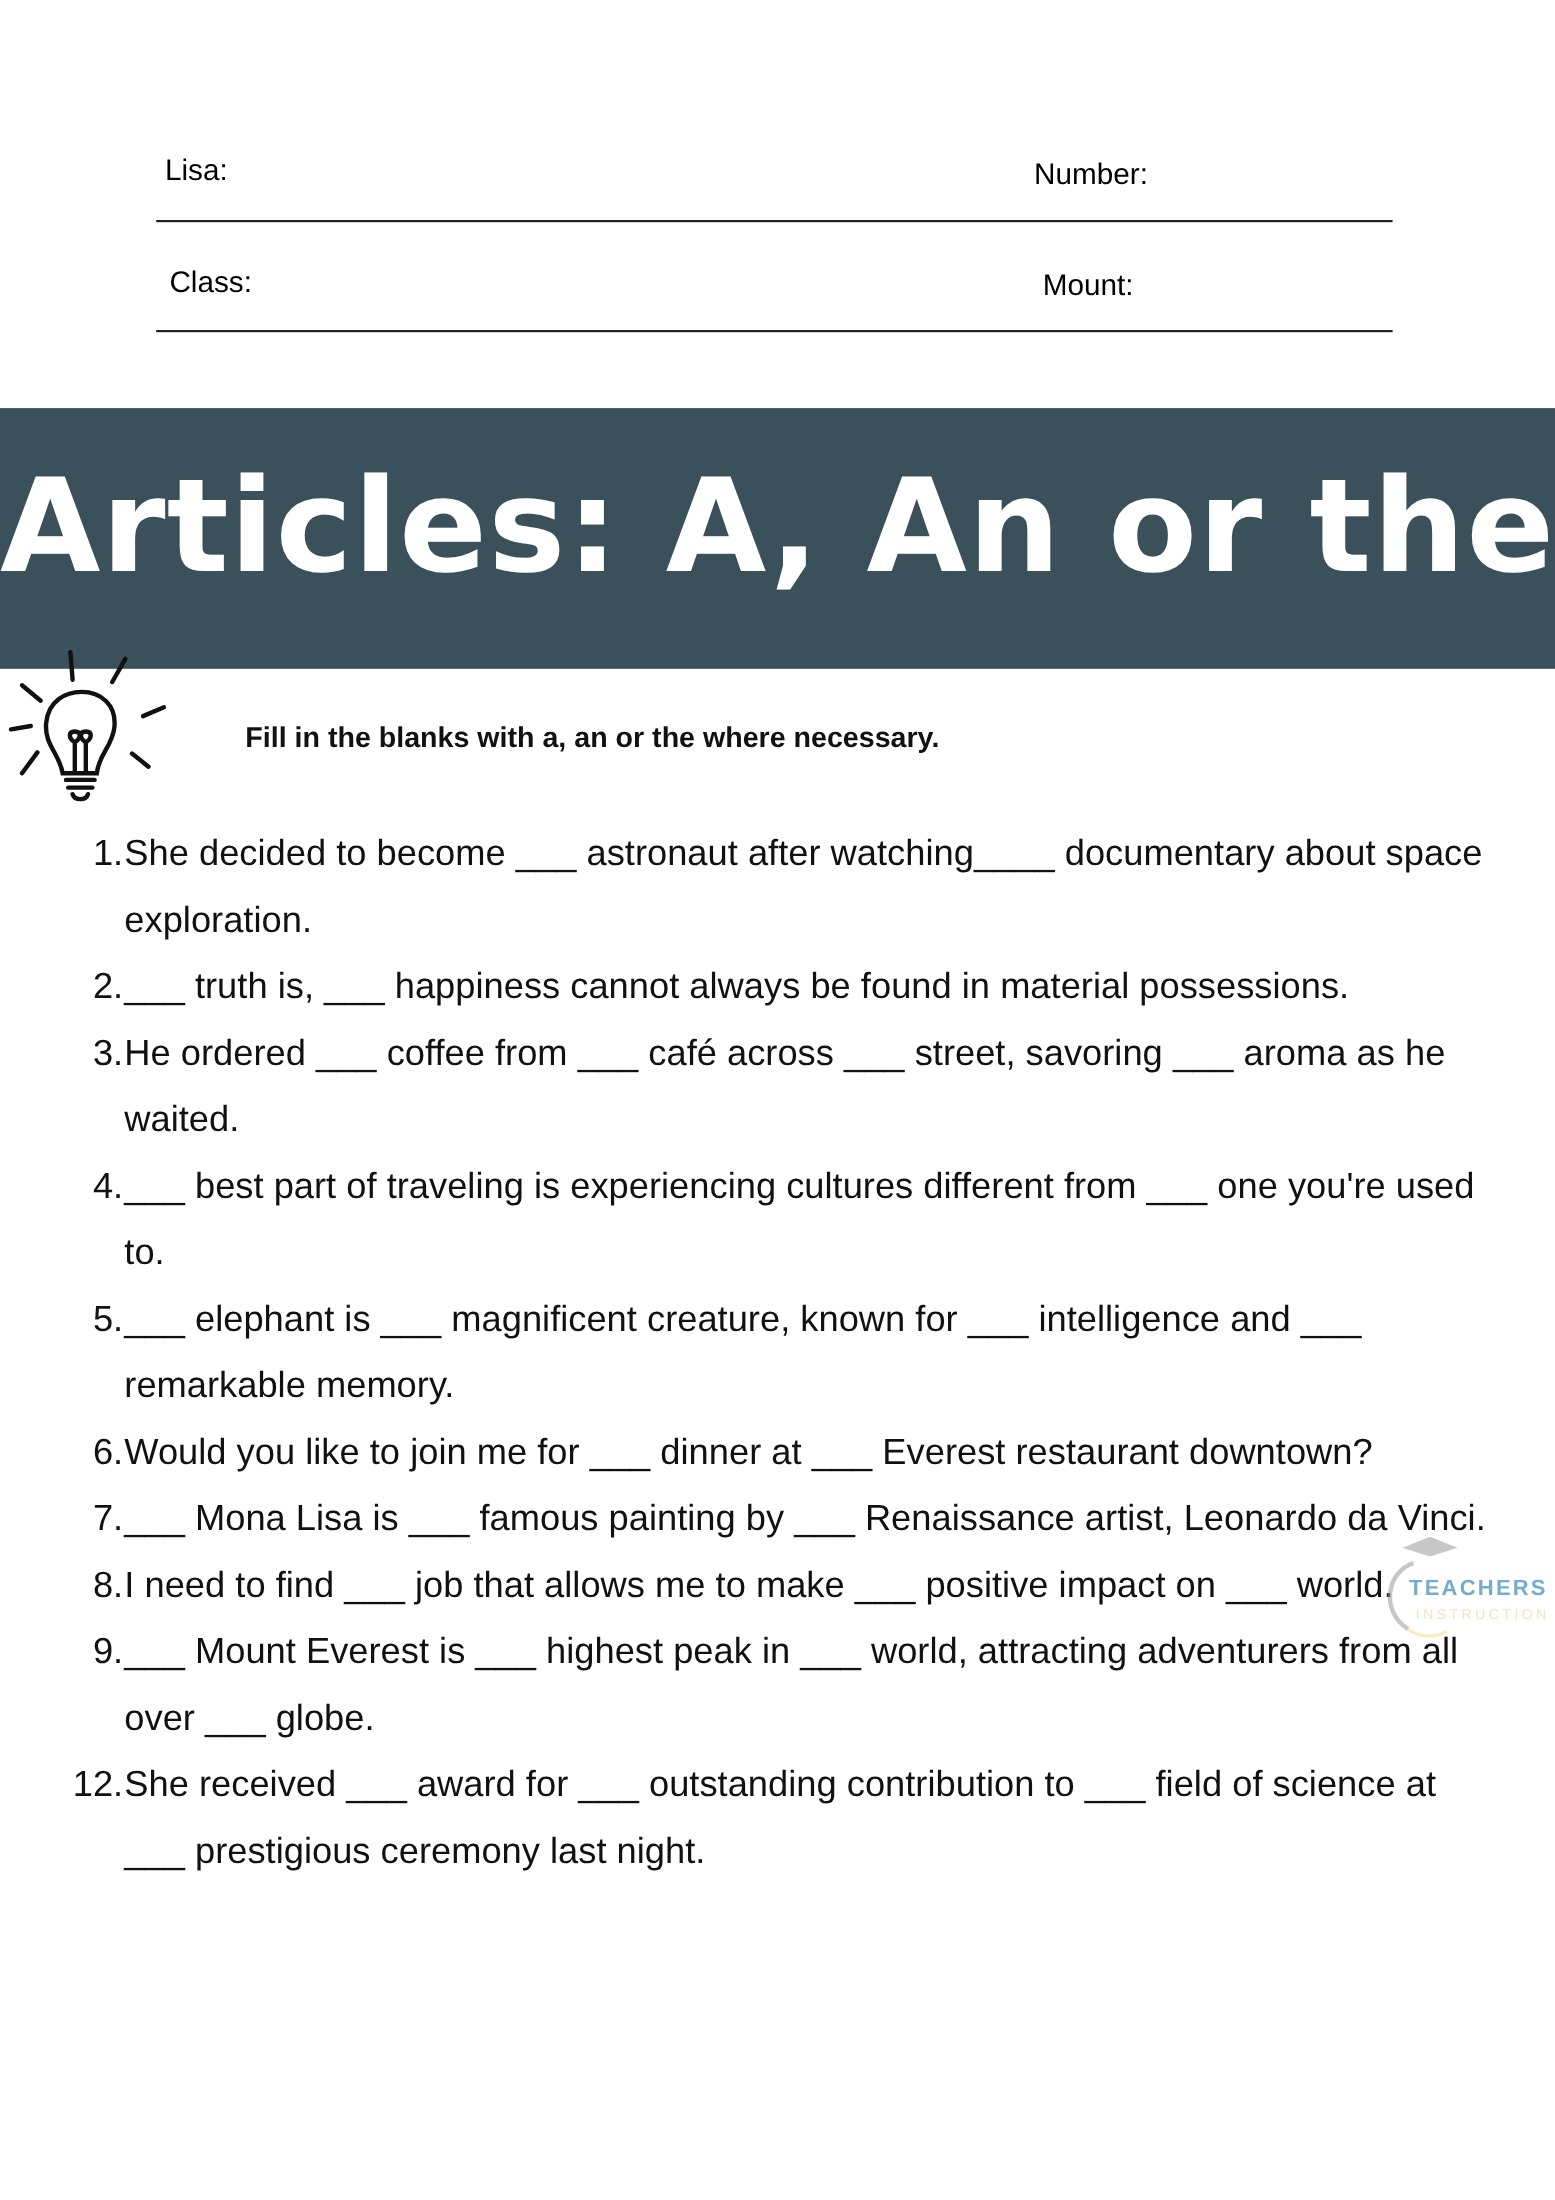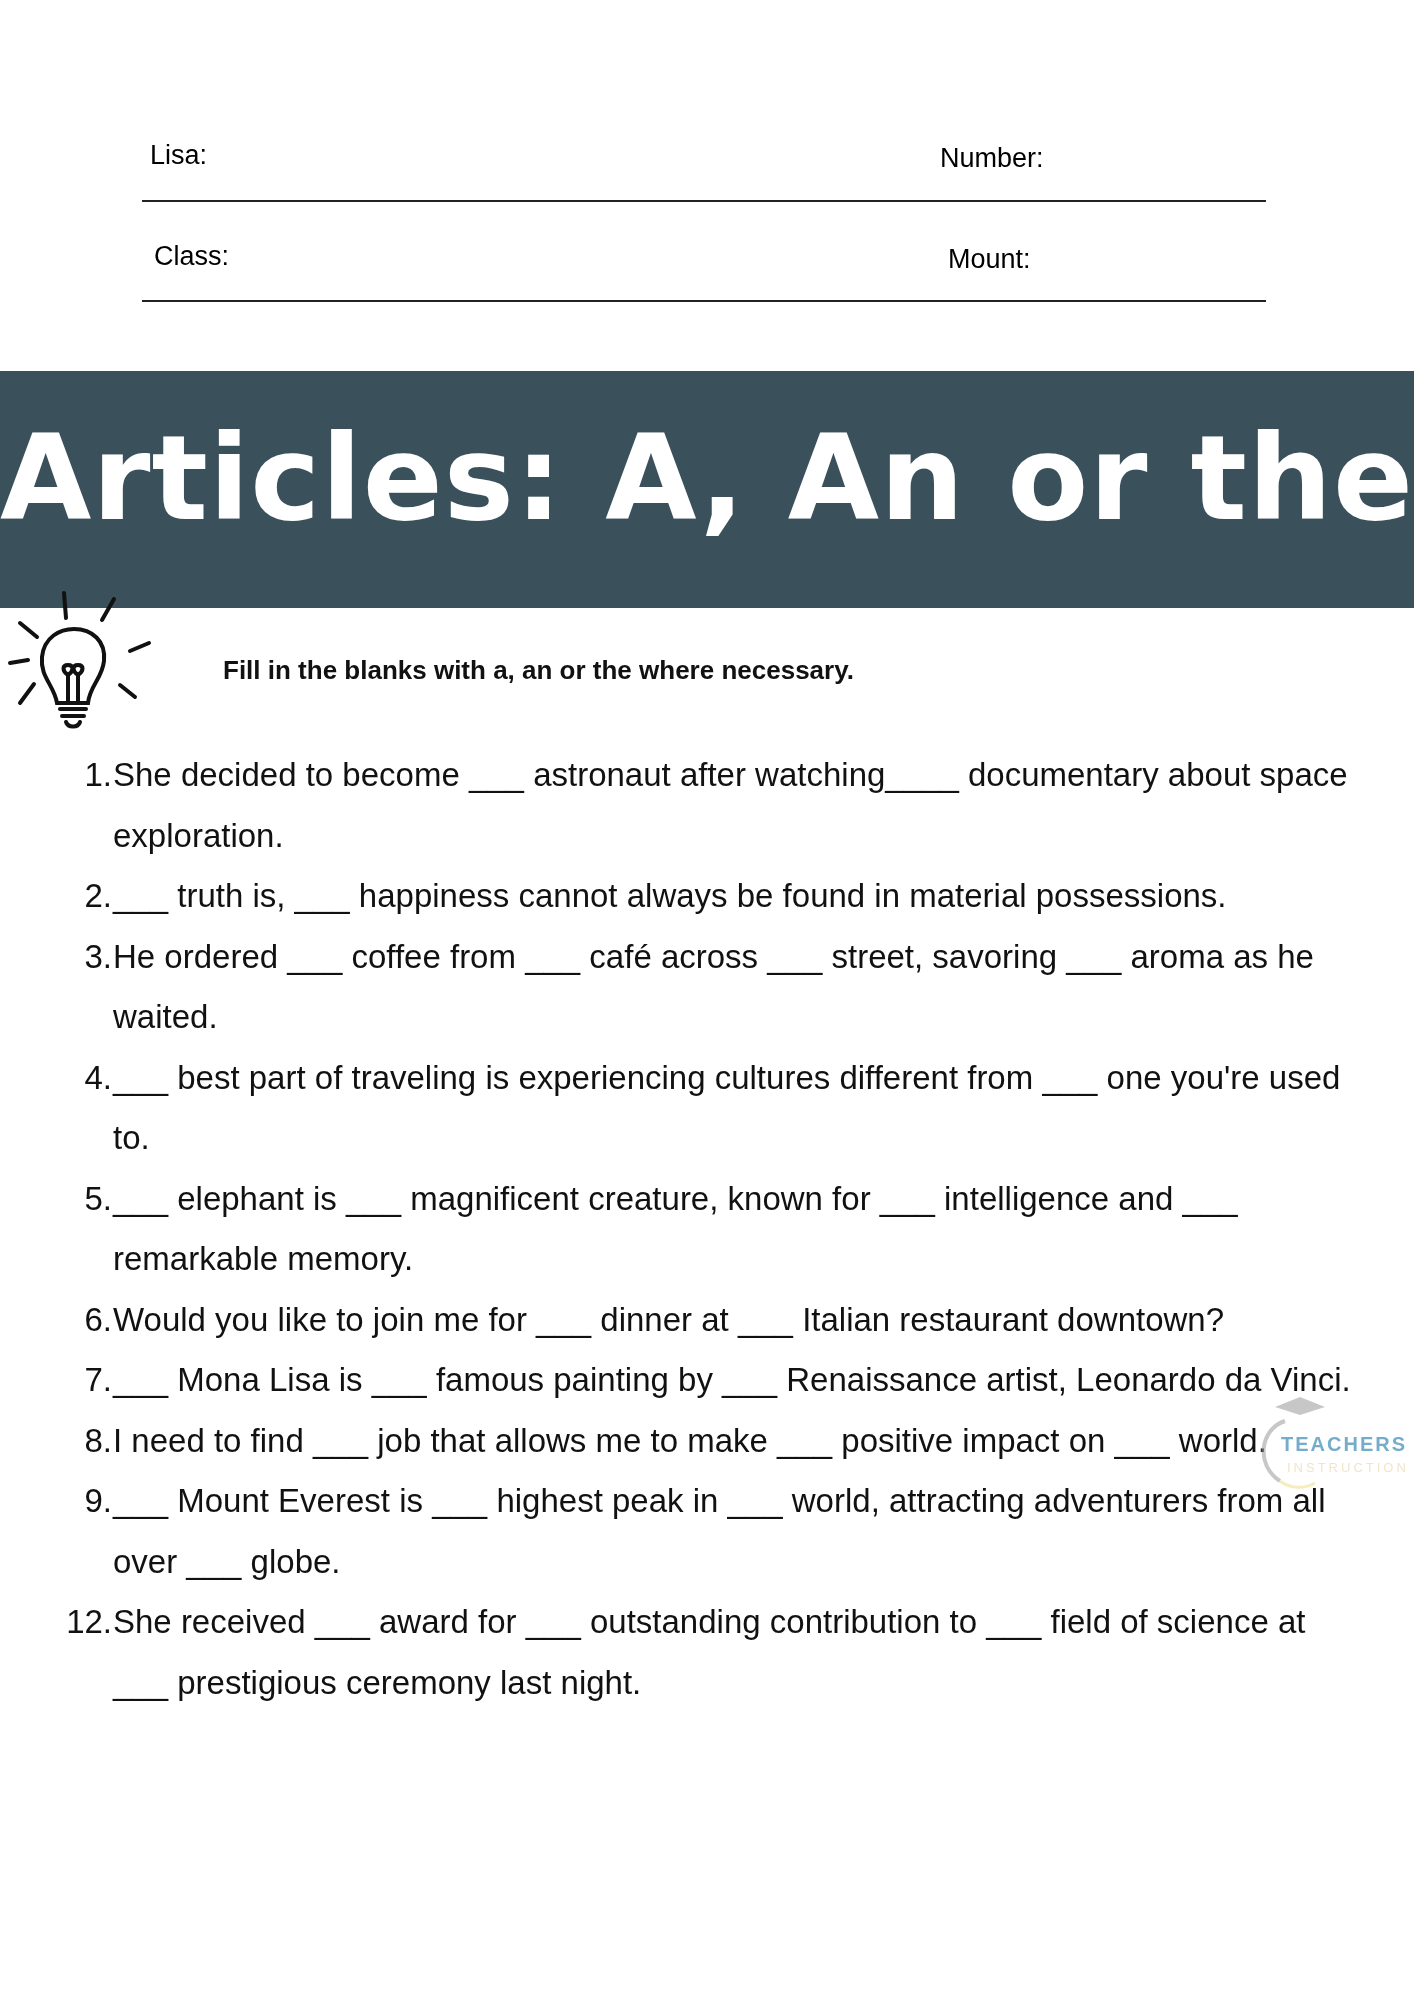--- a/index.html
+++ b/index.html
@@ -1,21 +1,21 @@
 <!DOCTYPE html>
 <html><head>
 <meta charset="utf-8">
 <style>
   html, body { margin:0; padding:0; }
   body { width:1414px; height:2000px; background:#ffffff; position:relative; overflow:hidden;
          font-family:"Liberation Sans", sans-serif; color:#111; }
   .hdr-label { position:absolute; font-size:27px; color:#000; }
   .hdr-line { position:absolute; left:142px; width:1124px; height:2px; background:#222; }
   .banner { position:absolute; left:0; top:371px; width:1414px; height:237px; background:#3a515b; }
-  .banner-title { position:absolute; left:0; width:100%; top:38px; text-align:left; color:#fff;
+  .banner-title { position:absolute; left:0; width:100%; top:38px; text-align:center; color:#fff;
                   font-family:"DejaVu Sans", sans-serif; font-weight:bold; font-size:118px; letter-spacing:1px; }
   .bulb { position:absolute; left:2px; top:585px; width:150px; height:145px; }
   .instruction { position:absolute; left:223px; top:655px; font-size:26px; font-weight:bold; color:#111; }
   .questions { position:absolute; left:60px; top:745px; width:1300px; margin:0; padding:0; list-style:none; }
   .q { position:relative; font-size:33px; line-height:60.5px; padding-left:53px; }
   .q-num { position:absolute; left:0; width:52px; text-align:right; }
   .watermark { position:absolute; left:1245px; top:1385px; width:170px; height:110px; opacity:0.55; }
   .wm-top { position:absolute; left:36px; top:48px; font-size:20px; font-weight:bold; color:#0369a1; letter-spacing:2px; }
   .wm-bot { position:absolute; left:42px; top:75px; font-size:13px; color:#e6cf9a; letter-spacing:3px; }
 </style>
@@ -49,21 +49,21 @@
 </svg>
 
 <div class="instruction">Fill in the blanks with a, an or the where necessary.</div>
 
 <ol class="questions">
   <li class="q"><span class="q-num">1.</span><span>She decided to become ___ astronaut after watching____ documentary about space exploration.</span></li>
   <li class="q"><span class="q-num">2.</span><span>___ truth is, ___ happiness cannot always be found in material possessions.</span></li>
   <li class="q"><span class="q-num">3.</span><span>He ordered ___ coffee from ___ café across ___ street, savoring ___ aroma as he waited.</span></li>
   <li class="q"><span class="q-num">4.</span><span>___ best part of traveling is experiencing cultures different from ___ one you're used to.</span></li>
   <li class="q"><span class="q-num">5.</span><span>___ elephant is ___ magnificent creature, known for ___ intelligence and ___ remarkable memory.</span></li>
-  <li class="q"><span class="q-num">6.</span><span>Would you like to join me for ___ dinner at ___ Italian restaurant downtown?</span></li>
+  <li class="q"><span class="q-num">6.</span><span>Would you like to join me for ___ dinner at ___ Everest restaurant downtown?</span></li>
   <li class="q"><span class="q-num">7.</span><span>___ Mona Lisa is ___ famous painting by ___ Renaissance artist, Leonardo da Vinci.</span></li>
   <li class="q"><span class="q-num">8.</span><span>I need to find ___ job that allows me to make ___ positive impact on ___ world.</span></li>
   <li class="q"><span class="q-num">9.</span><span>___ Mount Everest is ___ highest peak in ___ world, attracting adventurers from all over ___ globe.</span></li>
   <li class="q"><span class="q-num">12.</span><span>She received ___ award for ___ outstanding contribution to ___ field of science at ___ prestigious ceremony last night.</span></li>
 </ol>
 
 <div class="watermark">
   <svg width="170" height="110" viewBox="0 0 170 110" style="position:absolute;left:0;top:0;">
     <path d="M30 22 L55 12 L80 22 L55 30 Z" fill="#9a9a9a"></path>
     <path d="M40 36 C15 44 10 80 35 96" stroke="#9a9a9a" stroke-width="4" fill="none"></path>

